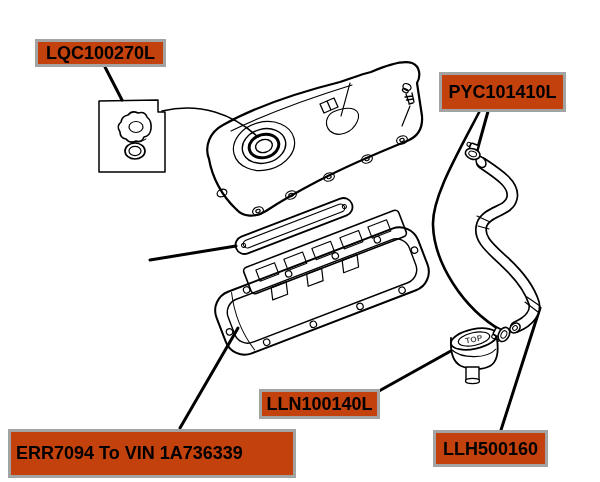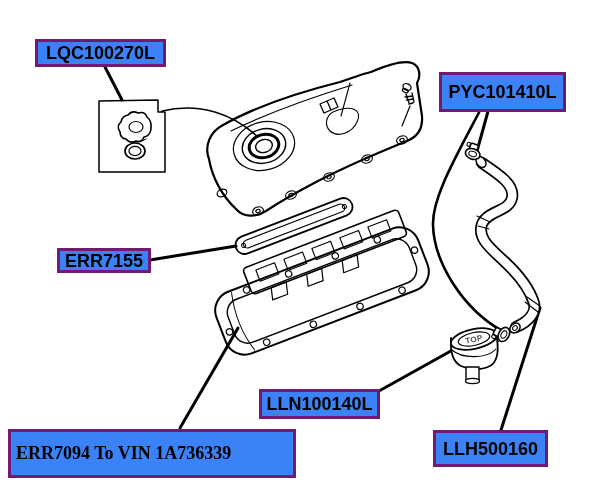--- a/index.html
+++ b/index.html
@@ -2,27 +2,27 @@
 <html><head>
 <meta charset="utf-8">
 <style>
   html,body{margin:0;padding:0;background:#888;}
   .stage{
     position:relative;width:600px;height:482px;background:#fff;overflow:hidden;
     font-family:"Liberation Sans",sans-serif;
   }
   .stage svg{position:absolute;left:0;top:0;}
   .plabel{
-    position:absolute;box-sizing:border-box;background:#3b82f6;border:3px solid #701a75;
+    position:absolute;box-sizing:border-box;background:#c2410c;border:3px solid #a3a3a3;
     display:flex;align-items:center;justify-content:center;
     font:700 18px/1 "Liberation Sans",sans-serif;color:#000;white-space:nowrap;
   }
   .plabel.twoline{
     flex-direction:column;align-items:flex-start;justify-content:center;
-    padding:2px 5px;line-height:21px;font-family:Liberation Serif, serif;
+    padding:2px 5px;line-height:21px;
   }
 </style>
 </head>
 <body>
 
 <div class="stage">
 
   <svg width="600" height="482" viewBox="0 0 600 482" fill="none" stroke="#000" stroke-linecap="round" stroke-linejoin="round">
 
     <g>
@@ -197,23 +197,20 @@
   </svg>
 
   <div class="plabel" style="left:35px;top:39px;width:131px;height:28px">
     <span>LQC100270L</span>
   </div>
 
   <div class="plabel" style="left:439px;top:72px;width:127px;height:40px">
     <span>PYC101410L</span>
   </div>
 
-  <div class="plabel" style="left:57px;top:248px;width:94px;height:25px">
-    <span>ERR7155</span>
-  </div>
 
   <div class="plabel" style="left:259px;top:389px;width:121px;height:30px">
     <span>LLN100140L</span>
   </div>
 
   <div class="plabel" style="left:433px;top:430px;width:115px;height:37px">
     <span>LLH500160</span>
   </div>
 
   <div class="plabel twoline" style="left:8px;top:429px;width:288px;height:49px">

